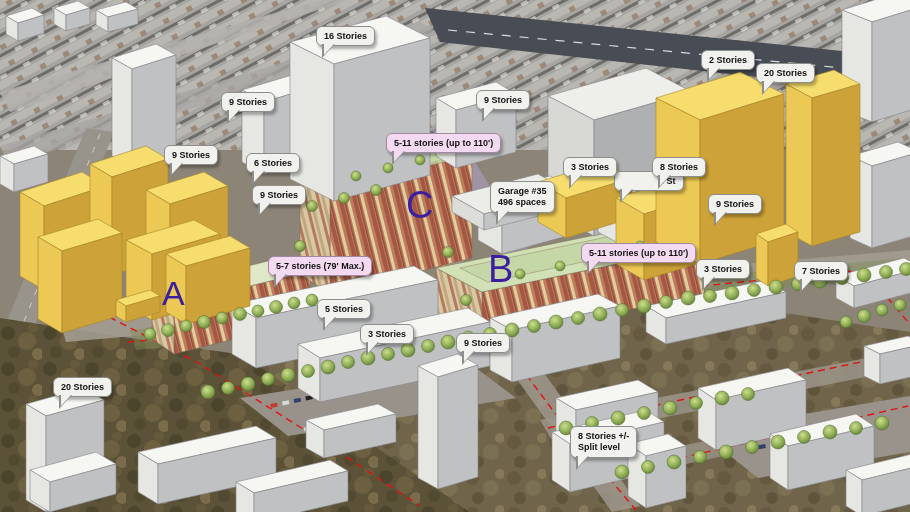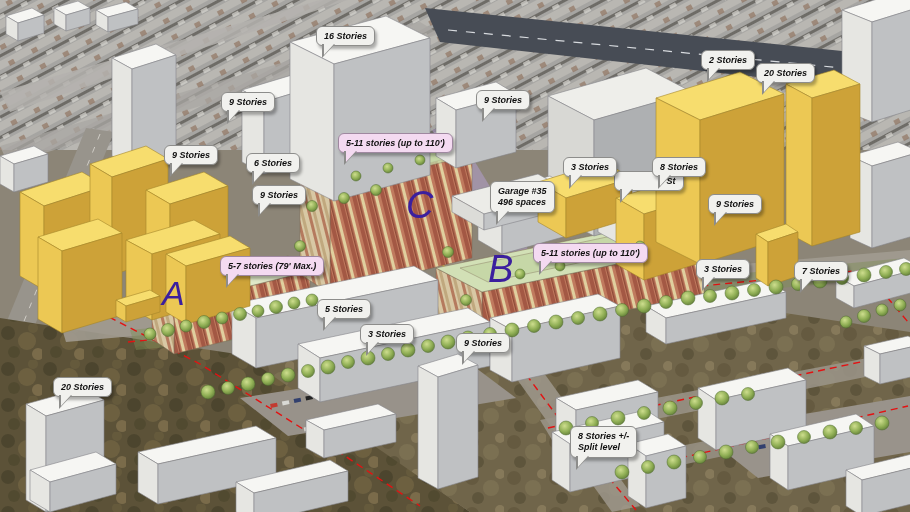--- a/index.html
+++ b/index.html
@@ -1,37 +1,37 @@
 <!DOCTYPE html>
 <html><head>
 <meta charset="utf-8">
 <style>
   html,body{margin:0;padding:0;background:#222;}
   #stage{position:relative;width:910px;height:512px;overflow:hidden;
          font-family:"Liberation Sans",sans-serif;background:#8c8577;}
   #scene{position:absolute;left:0;top:0;}
-  .overlay{position:absolute;left:0;top:0;width:910px;height:428px;font-style:italic;}
+  .overlay{position:absolute;left:0;top:0;width:910px;height:428px;}
   .callout{
     position:absolute;
     background:#f1f1ee;
     border:1px solid #8d8d8b;
     border-radius:6px;
     padding:4px 7px 3px 7px;
     font-size:9px;font-weight:bold;color:#101010;
     line-height:1.25;
     white-space:pre-line;
     box-shadow:2px 3px 3px rgba(0,0,0,0.30);
     text-align:left;
     z-index:5;
   }
   .callout::before{content:"";position:absolute;left:5px;bottom:-13px;
     border-top:14px solid #8d8d8b;border-right:13px solid transparent;}
   .callout::after{content:"";position:absolute;left:7px;bottom:-10px;
     border-top:11px solid #f1f1ee;border-right:10px solid transparent;}
-  .callout.pink{background:#f4daf1;border-color:#9f88a0;}
+  .callout.pink{background:#f4daf1;border-color:#9f88a0;margin-left:48px;}
   .callout.pink::after{border-top-color:#f4daf1;}
   .callout.under{z-index:4;padding-left:44px;}
   .site-letter{
     position:absolute;color:#3b1f9e;font-weight:400;z-index:6;
     font-family:"Liberation Sans",sans-serif;line-height:1;
   }
 </style>
 </head>
 <body>
 

